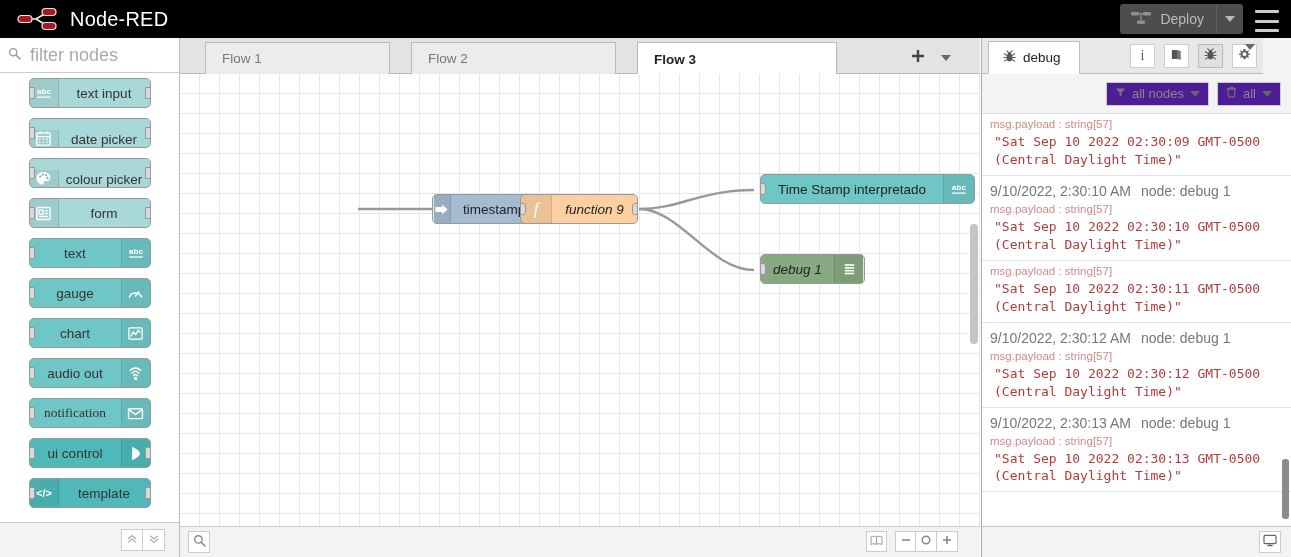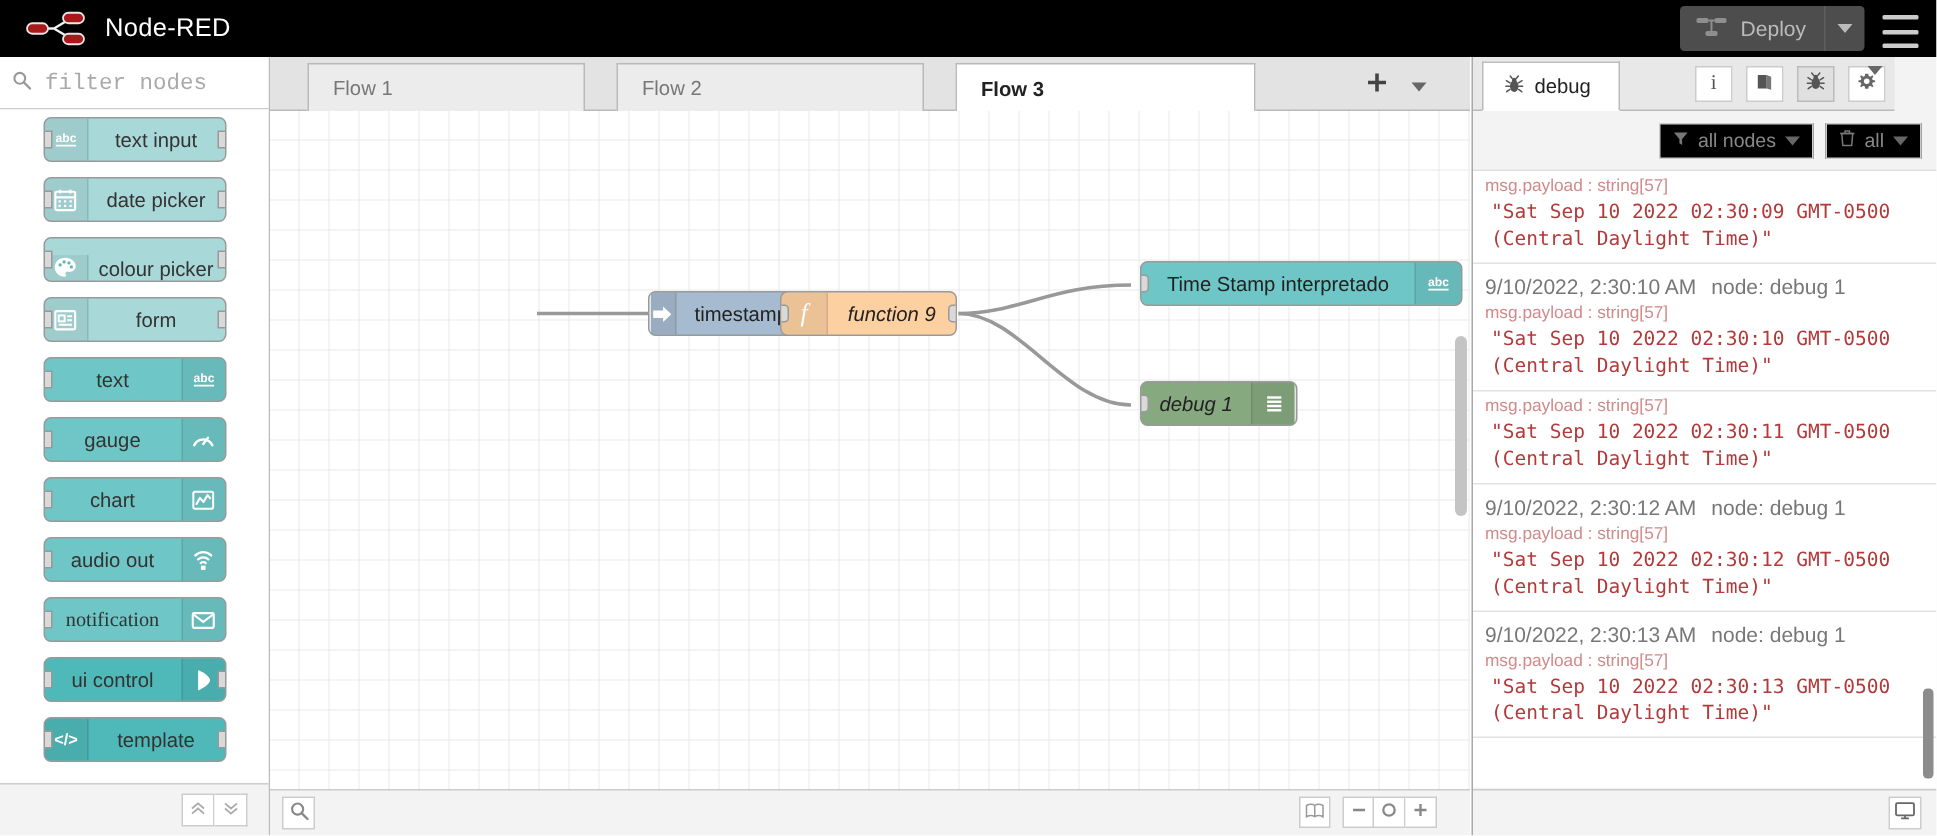--- a/index.html
+++ b/index.html
@@ -11,21 +11,21 @@
   }
   #app{position:relative;width:1291px;height:557px;}
 
   
   #header{
     position:absolute;left:0;top:0;width:1291px;height:38px;
     background:#000;color:#fff;
   }
   #logo-wrap{position:absolute;left:16px;top:0;height:38px;display:flex;align-items:center;gap:10px;}
   .logo-svg{display:block;}
-  #brand-title{font-size:17px;color:#fff;letter-spacing:.2px;}
+  #brand-title{font-size:20px;color:#fff;letter-spacing:.2px;}
   #deploy-group{
     position:absolute;right:48px;top:4px;height:30px;display:flex;align-items:stretch;
     background:#4d4d4d;border-radius:3px;overflow:hidden;
   }
   #deploy-button{
     display:flex;align-items:center;gap:8px;padding:0 12px 0 10px;color:#bbb;font-size:14px;cursor:pointer;
   }
   #deploy-caret{
     display:flex;align-items:center;justify-content:center;width:26px;border-left:1px solid #5e5e5e;cursor:pointer;
   }
@@ -37,21 +37,21 @@
   #palette{
     position:absolute;left:0;top:38px;width:180px;height:519px;
     background:#fff;border-right:1px solid #bbb;box-sizing:border-box;
   }
   #palette-search{
     position:absolute;left:0;top:0;width:179px;height:35px;box-sizing:border-box;
     border-bottom:1px solid #ccc;display:flex;align-items:center;padding:0 8px;background:#fff;
   }
   #palette-search .mag{margin-right:7px;flex:0 0 auto;}
   #filter-input{
-    border:none;outline:none;font-family:Liberation Mono, monospace;font-size:15px;color:#555;
+    border:none;outline:none;font-family:Liberation Sans, sans-serif;font-size:18px;color:#555;
     width:140px;background:transparent;
   }
   #filter-input::placeholder{color:#aaa;}
   #palette-list{
     position:absolute;left:0;top:35px;width:179px;height:449px;overflow:hidden;background:#fff;
   }
   .pnode{
     position:relative;margin:0 auto;width:122px;height:30px;
     border:1px solid #999;border-radius:5px;box-sizing:border-box;
     display:flex;align-items:stretch;overflow:hidden;cursor:move;
@@ -158,21 +158,21 @@
     position:absolute;top:6px;width:25px;height:24px;box-sizing:border-box;
     border:1px solid #ccc;background:#fff;display:flex;align-items:center;justify-content:center;cursor:pointer;
   }
   .sb-icbtn.sel{background:#e0e0e0;border-color:#bbb;}
   #sb-tab-caret{position:absolute;right:8px;top:12px;cursor:pointer;}
   #sb-filters{
     position:absolute;left:0;top:36px;width:309px;height:39px;box-sizing:border-box;
     background:#f3f3f3;display:flex;align-items:center;justify-content:flex-end;gap:8px;padding-right:10px;
   }
   .fbtn{
-    height:24px;border:1px solid #ccc;background:#000000;box-sizing:border-box;
+    height:24px;border:1px solid #ccc;background:#4c1d95;box-sizing:border-box;
     display:flex;align-items:center;gap:6px;padding:0 8px;font-size:13px;color:#888;cursor:pointer;
   }
   #debug-list{
     position:absolute;left:0;top:75px;width:309px;height:412px;overflow:hidden;
     background:#fff;border-top:1px solid #ddd;box-sizing:border-box;
   }
   .dmsg{border-bottom:1px solid #e2e2e2;padding:4px 8px 6px 8px;box-sizing:border-box;}
   .dmeta{font-size:14px;color:#777;padding:3px 0 4px 0;white-space:nowrap;}
   .dmeta .dnode{margin-left:10px;color:#777;}
   .dtopic{font-size:11.5px;color:#d08a8a;padding-bottom:3px;}
@@ -247,21 +247,21 @@
                 <text x="10" y="9.5" font-family="Liberation Sans, sans-serif" font-size="9" font-weight="bold" fill="#ffffff" text-anchor="middle">abc</text>
                 <path d="M2.5 12.5 L17.5 12.5" stroke="#ffffff" stroke-width="1.4"></path>
               </svg>
             </div>
             <div class="lbl">text input</div>
             <div class="port in"></div>
             <div class="port out"></div>
           </div>
         </div>
         <div class="pnode-row">
-          <div class="pnode" style="background: rgb(168, 216, 216);">
+          <div class="pnode" style="background: rgb(168, 216, 216); align-items: flex-end;">
             <div class="ic left">
               <svg width="17" height="17" viewBox="0 0 18 18">
                 <rect x="2" y="3" width="14" height="13" rx="1" fill="none" stroke="#ffffff" stroke-width="1.5"></rect>
                 <path d="M2 7 L16 7" stroke="#ffffff" stroke-width="1.5"></path>
                 <g fill="#ffffff">
                   <rect x="4.2" y="9" width="1.6" height="1.6"></rect>
                   <rect x="8.1" y="9" width="1.6" height="1.6"></rect>
                   <rect x="12" y="9" width="1.6" height="1.6"></rect>
                   <rect x="4.2" y="12.2" width="1.6" height="1.6"></rect>
                   <rect x="8.1" y="12.2" width="1.6" height="1.6"></rect>

